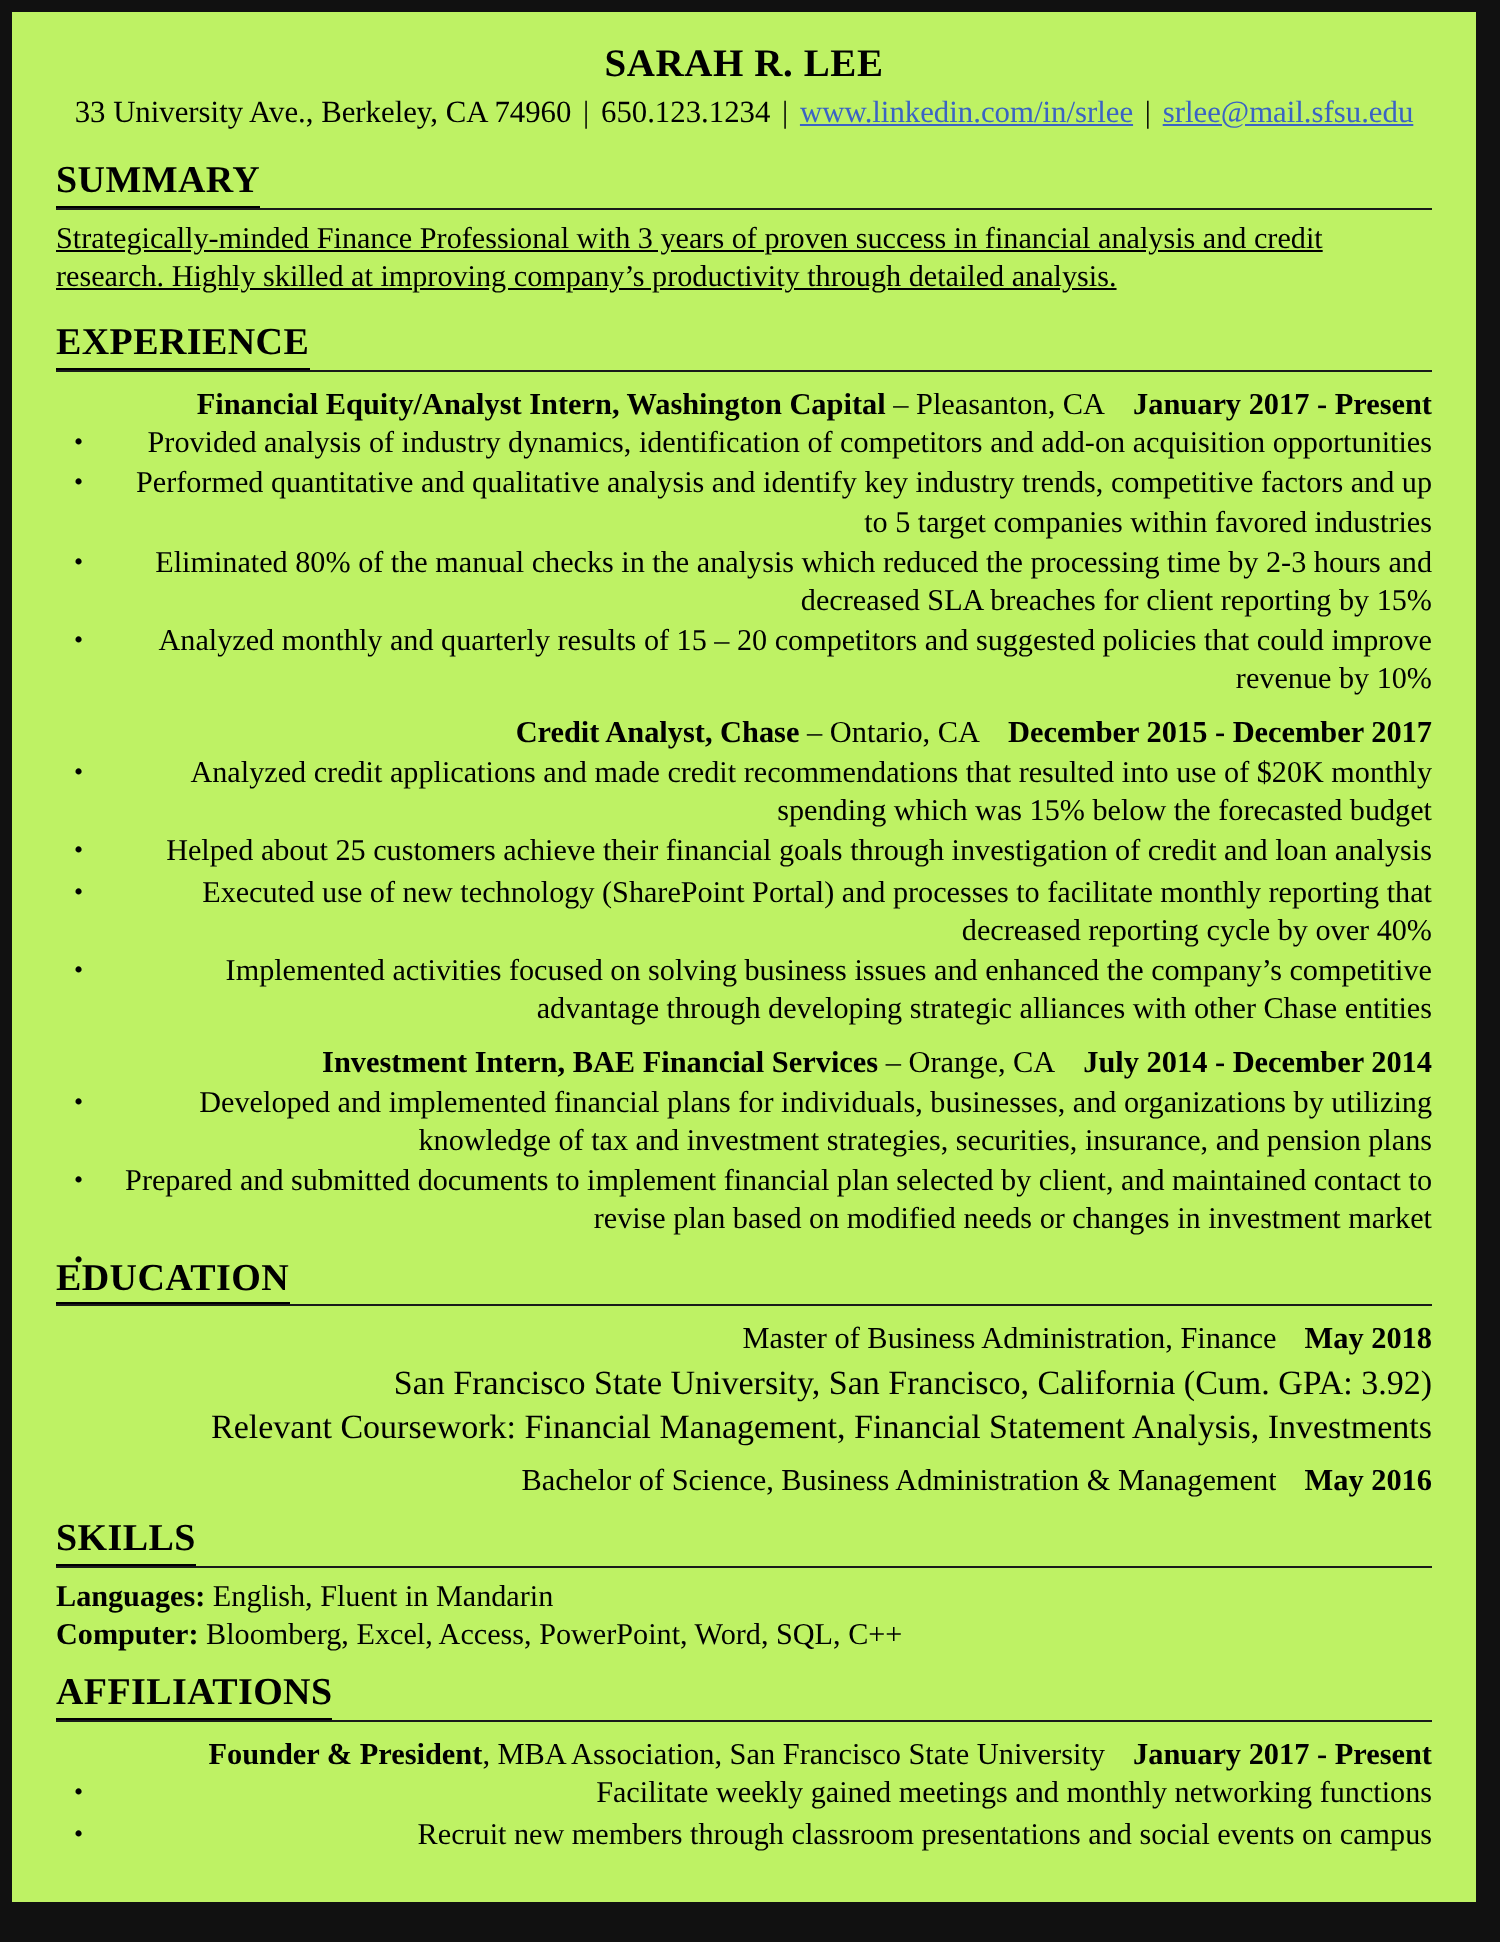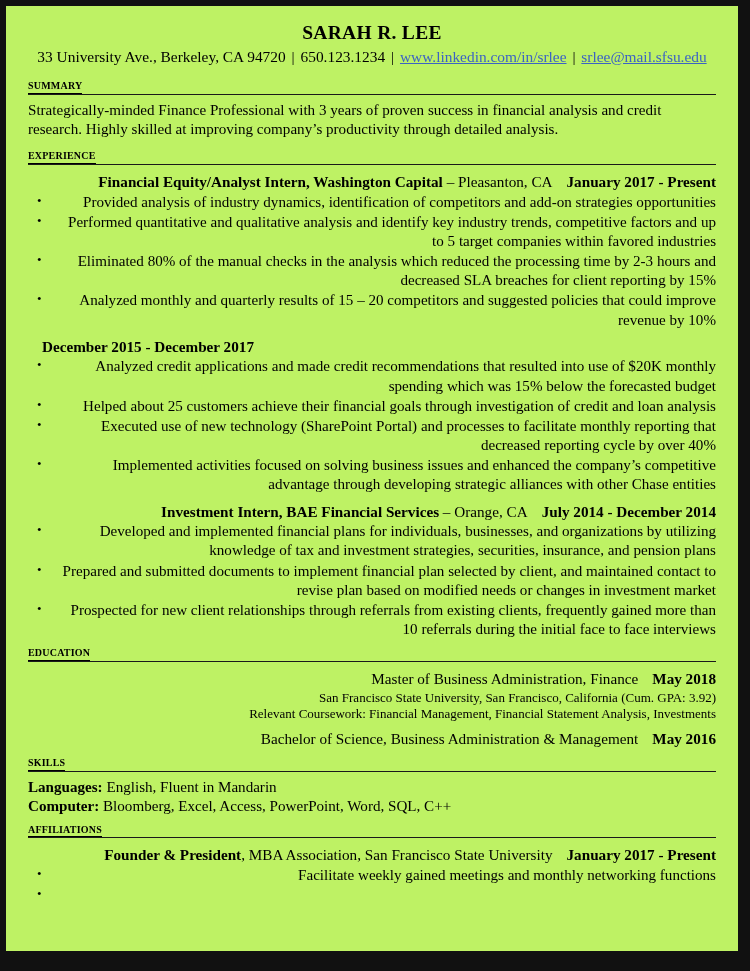--- a/index.html
+++ b/index.html
@@ -44,38 +44,39 @@
     color: #000;
     padding: 0 2px;
   }
   .doc-contact a,
   .doc-contact .link {
     color: #3b63c4;
     text-decoration: underline;
   }
   .section-head {
     font-weight: bold;
-    font-size: 10px;
+    font-size: 19px;
     letter-spacing: 0.2px;
     color: #000;
     margin: 7px 0 0 0;
     padding: 0 0 1px 0;
     display: inline-block;
     border-bottom: 1px solid #000;
   }
   .section-head-wrap {
     border-bottom: 1.6px solid #1a1a1a;
     line-height: 1.15;
     margin-bottom: 6px;
   }
   .para {
     font-size: 15.1px;
     line-height: 1.28;
     color: #000;
     margin: 5px 0 4px 0;
+    text-decoration: underline;
   }
   .entry {
     margin: 0 0 0 0;
     text-align: right;
   }
   .entry-head {
     display: flex;
     justify-content: space-between;
     align-items: baseline;
     font-size: 15.2px;
@@ -115,21 +116,21 @@
     margin: 0 0 1px 0;
   }
   ul.bullets li .dot {
     position: absolute;
     left: 9px;
     top: 0;
     font-size: 13px;
     line-height: 1.27;
   }
   .edu-line {
-    font-size: 13px;
+    font-size: 17px;
     line-height: 1.26;
     color: #000;
     margin-left: 44px;
   }
   .skill-line {
     font-size: 15.1px;
     line-height: 1.3;
     color: #000;
   }
   .skill-line .label {
@@ -137,21 +138,21 @@
   }
 </style>
 </head>
 <body>
 
 <div id="resume-page">
 
   <div class="doc-name">SARAH R. LEE</div>
 
   <div class="doc-contact">
-    <span>33 University Ave., Berkeley, CA 94720</span>
+    <span>33 University Ave., Berkeley, CA 74960</span>
     <span class="sep">|</span>
     <span>650.123.1234</span>
     <span class="sep">|</span>
     <span class="link">www.linkedin.com/in/srlee</span>
     <span class="sep">|</span>
     <span class="link">srlee@mail.sfsu.edu</span>
   </div>
 
   <div class="section-head-wrap">
     <div class="section-head">SUMMARY</div>
@@ -161,46 +162,47 @@
   <div class="section-head-wrap">
     <div class="section-head">EXPERIENCE</div>
   </div>
   <div id="experience-entries">
       <div class="entry">
         <div class="entry-head">
           <div class="left"><span class="entry-title">Financial Equity/Analyst Intern, Washington Capital</span><span class="entry-sub"> – Pleasanton, CA</span></div>
           <div class="right">January 2017 - Present</div>
         </div>
         <ul class="bullets">
-          <li><span class="dot">•</span><span>Provided analysis of industry dynamics, identification of competitors and add-on strategies opportunities</span></li>
+          <li><span class="dot">•</span><span>Provided analysis of industry dynamics, identification of competitors and add-on acquisition opportunities</span></li>
           <li><span class="dot">•</span><span>Performed quantitative and qualitative analysis and identify key industry trends, competitive factors and up to 5 target companies within favored industries</span></li>
           <li><span class="dot">•</span><span>Eliminated 80% of the manual checks in the analysis which reduced the processing time by 2-3 hours and decreased SLA breaches for client reporting by 15%</span></li>
           <li><span class="dot">•</span><span>Analyzed monthly and quarterly results of 15 – 20 competitors and suggested policies that could improve revenue by 10%</span></li>
         </ul>
       </div>
       <div class="entry">
         <div class="entry-head">
+          <div class="left"><span class="entry-title">Credit Analyst, Chase</span><span class="entry-sub"> – Ontario, CA</span></div>
           <div class="right">December 2015 - December 2017</div>
         </div>
         <ul class="bullets">
           <li><span class="dot">•</span><span>Analyzed credit applications and made credit recommendations that resulted into use of $20K monthly spending which was 15% below the forecasted budget</span></li>
           <li><span class="dot">•</span><span>Helped about 25 customers achieve their financial goals through investigation of credit and loan analysis</span></li>
           <li><span class="dot">•</span><span>Executed use of new technology (SharePoint Portal) and processes to facilitate monthly reporting that decreased reporting cycle by over 40%</span></li>
           <li><span class="dot">•</span><span>Implemented activities focused on solving business issues and enhanced the company’s competitive advantage through developing strategic alliances with other Chase entities</span></li>
         </ul>
       </div>
       <div class="entry">
         <div class="entry-head">
           <div class="left"><span class="entry-title">Investment Intern, BAE Financial Services</span><span class="entry-sub"> – Orange, CA</span></div>
           <div class="right">July 2014 - December 2014</div>
         </div>
         <ul class="bullets">
           <li><span class="dot">•</span><span>Developed and implemented financial plans for individuals, businesses, and organizations by utilizing knowledge of tax and investment strategies, securities, insurance, and pension plans</span></li>
           <li><span class="dot">•</span><span>Prepared and submitted documents to implement financial plan selected by client, and maintained contact to revise plan based on modified needs or changes in investment market</span></li>
-          <li><span class="dot">•</span><span>Prospected for new client relationships through referrals from existing clients, frequently gained more than 10 referrals during the initial face to face interviews</span></li>
+          <li><span class="dot">•</span></li>
         </ul>
       </div>
     </div>
 
   <div class="section-head-wrap">
     <div class="section-head">EDUCATION</div>
   </div>
   <div id="education-entries">
       <div class="entry">
         <div class="entry-head">
@@ -230,18 +232,18 @@
     <div class="section-head">AFFILIATIONS</div>
   </div>
   <div id="affiliation-entries">
       <div class="entry">
         <div class="entry-head">
           <div class="left"><span class="entry-title">Founder &amp; President</span><span class="entry-sub">, MBA Association, San Francisco State University</span></div>
           <div class="right">January 2017 - Present</div>
         </div>
         <ul class="bullets">
           <li><span class="dot">•</span><span>Facilitate weekly gained meetings and monthly networking functions</span></li>
-          <li><span class="dot">•</span></li>
+          <li><span class="dot">•</span><span>Recruit new members through classroom presentations and social events on campus</span></li>
         </ul>
       </div>
     </div>
 
 </div>
 
 </body></html>

